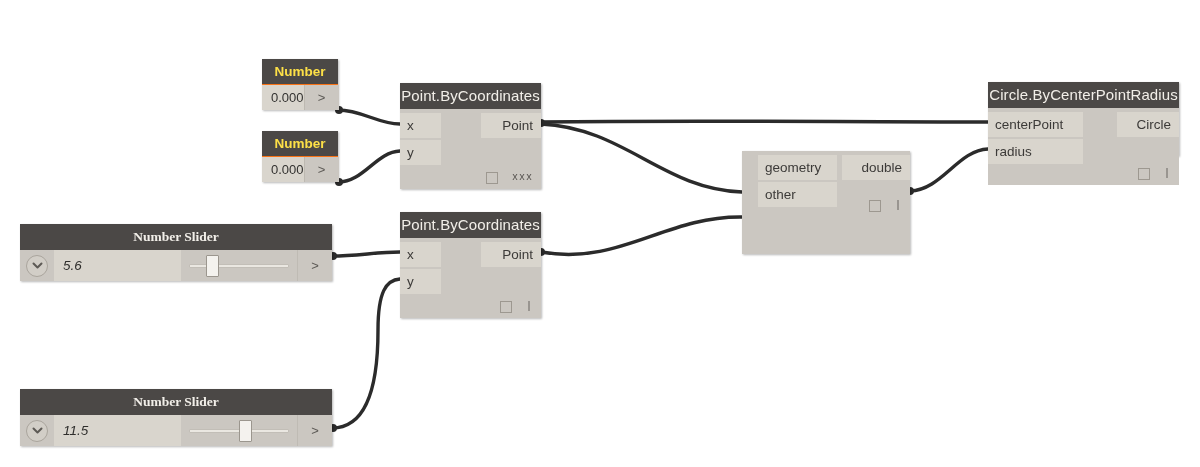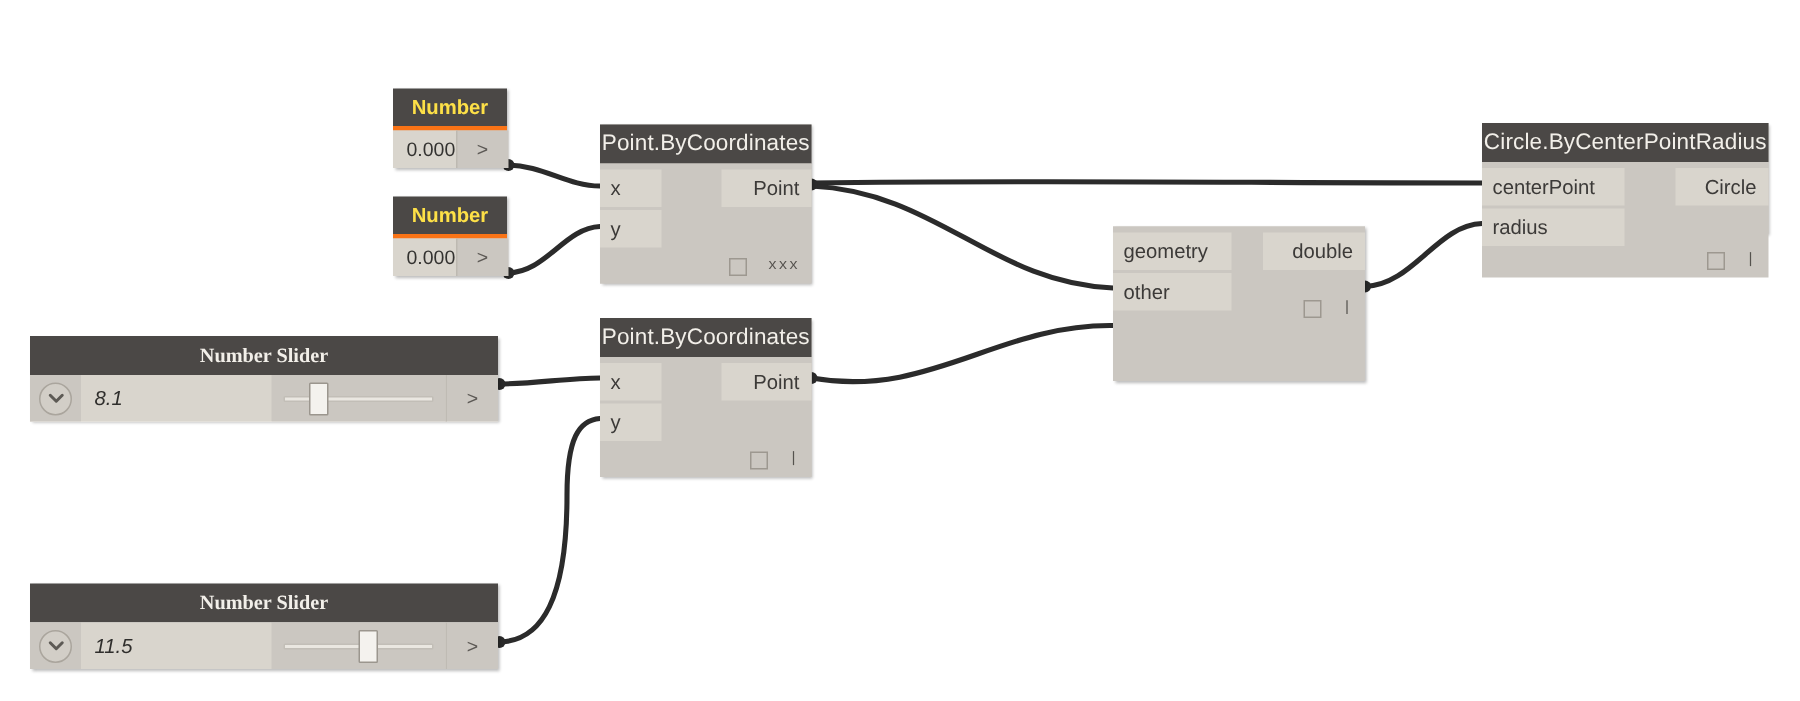--- a/index.html
+++ b/index.html
@@ -100,21 +100,21 @@
     font-weight: bold;
     font-size: 13.5px;
     text-align: center;
     line-height: 25px;
     height: 25px;
   }
   .num-row {
     display: flex;
     height: 25px;
     background: #d9d5cd;
-    border-top: 3px solid #f97316;
+    border-top: 1px solid #f97316;
   }
   .num-value {
     flex: 1 1 auto;
     font-size: 13px;
     color: #333230;
     line-height: 25px;
     padding-left: 9px;
     background: #d9d5cd;
   }
   .num-outbtn {
@@ -297,21 +297,21 @@
       <div class="port in" style="top:31px; width:34px;">y</div>
       <div class="port out" style="top:4px; width:52px;">Point</div>
       <div class="node-footer">
         <span class="chk"></span>
         <span class="lacing">|</span>
       </div>
     </div>
   </div>
 
   <div class="node" style="left:742px; top:151px; width:168px; height:103px;">
-    <div class="node-body" style="height:66px;">
+    <div class="node-body" style="height:66px;margin-left:16px;">
       <div class="port in" style="top:4px; width:72px;">geometry</div>
       <div class="port in" style="top:31px; width:72px;">other</div>
       <div class="port out" style="top:4px; width:60px;">double</div>
       <div class="node-footer">
         <span class="chk"></span>
         <span class="lacing">|</span>
       </div>
     </div>
   </div>
 
@@ -331,21 +331,21 @@
   <div class="slider-node" style="left:20px; top:224px; width:312px;">
     <div class="slider-header">Number Slider</div>
     <div class="slider-row">
       <div class="slider-expand">
         <span class="chev-btn">
           <svg width="11" height="7" viewBox="0 0 11 7">
             <polyline points="1.5,1.5 5.5,5.5 9.5,1.5" fill="none" stroke="#5d5a55" stroke-width="2" stroke-linecap="round" stroke-linejoin="round"></polyline>
           </svg>
         </span>
       </div>
-      <div class="slider-value">8.1</div>
+      <div class="slider-value">5.6</div>
       <div class="slider-track-wrap">
         <div class="slider-track"></div>
         <div class="slider-handle" id="slider1-handle" style="left: calc(23% + 4.32px);"></div>
       </div>
       <div class="slider-outbtn">&gt;</div>
     </div>
   </div>
 
   <div class="slider-node" style="left:20px; top:389px; width:312px;">
     <div class="slider-header">Number Slider</div>

